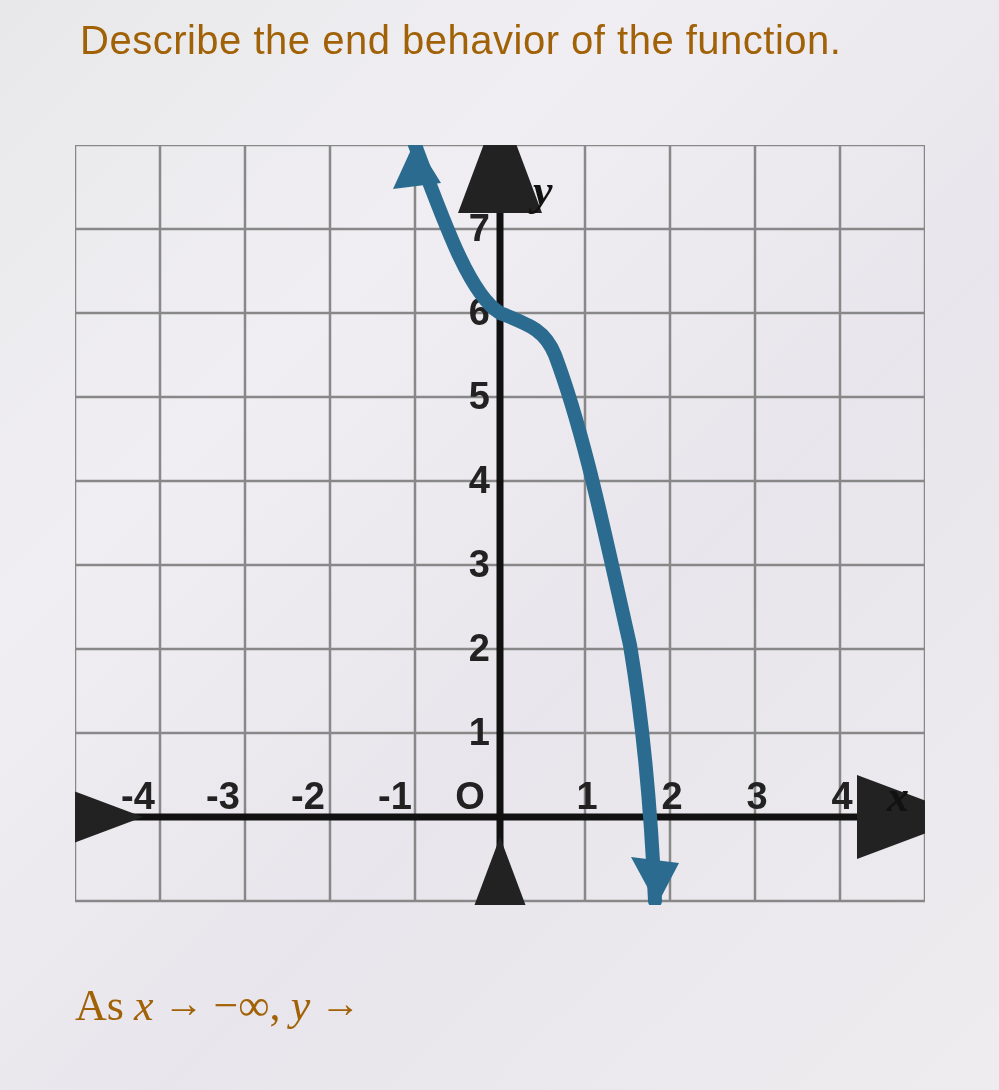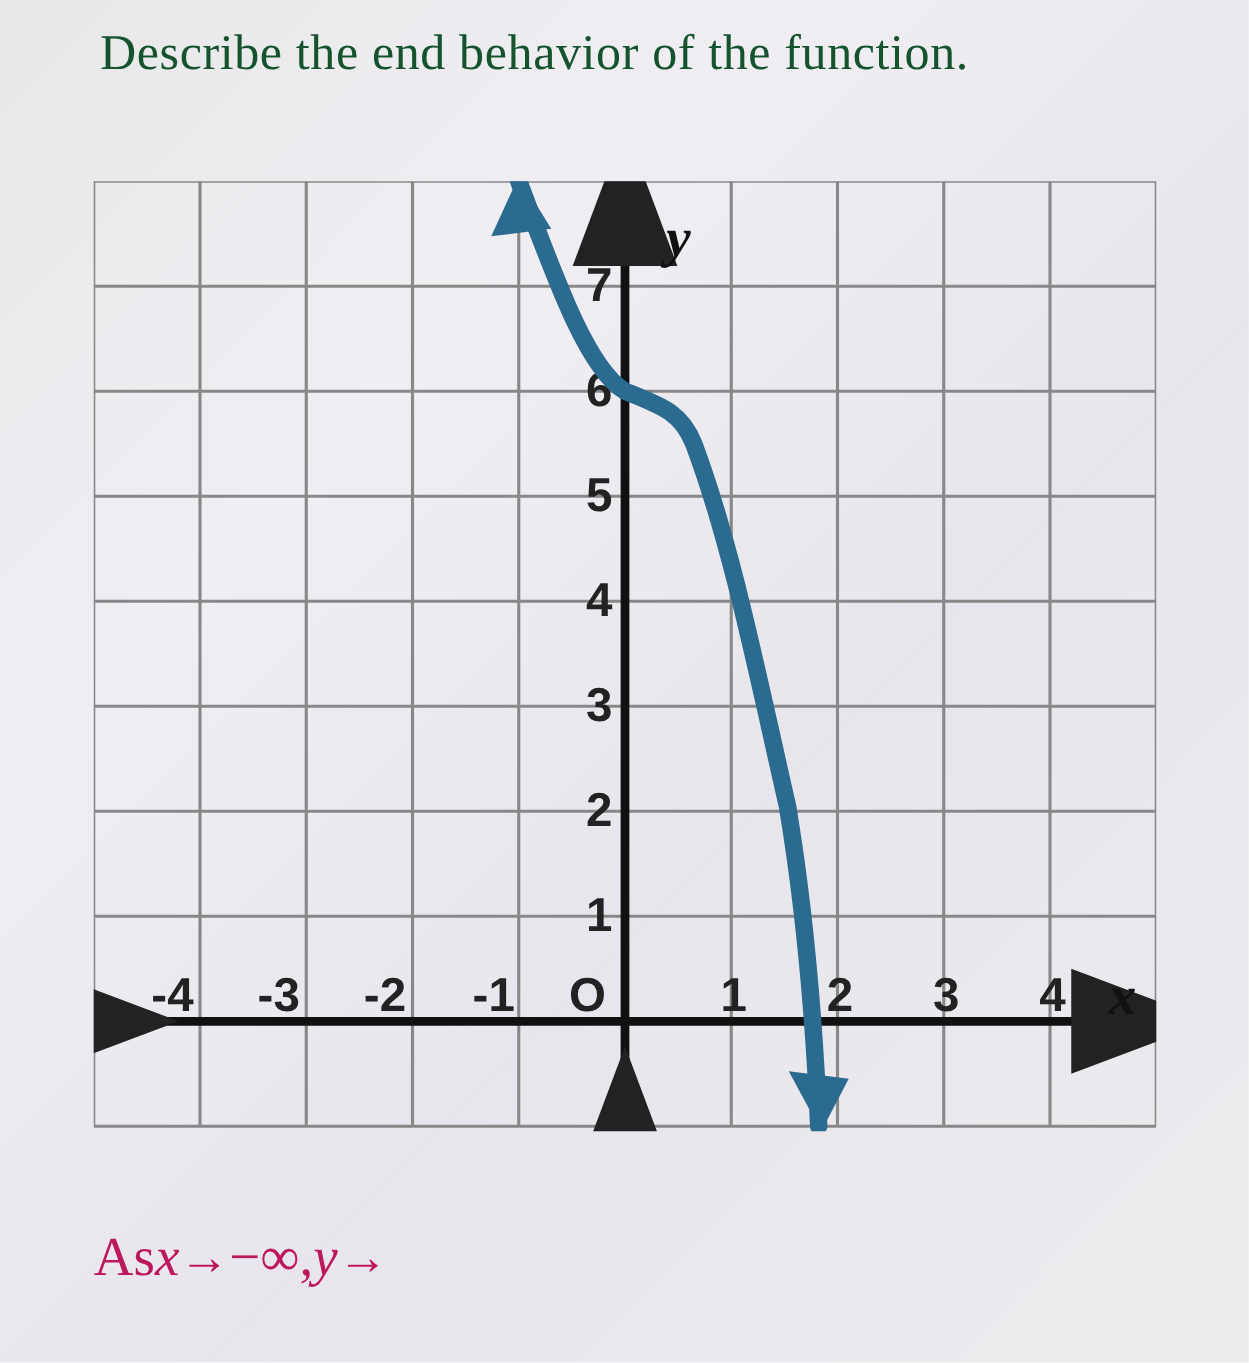--- a/index.html
+++ b/index.html
@@ -10,47 +10,46 @@
       font-family: Arial, Helvetica, sans-serif;
       position: relative;
       overflow: hidden;
     }
     .question {
       position: absolute;
       top: 18px;
       left: 80px;
       right: 20px;
       font-size: 40px;
-      color: #14532d;
+      color: #a16207;
       font-weight: 400;
       letter-spacing: 0.5px;
-      font-family: Liberation Serif, serif;
     }
     .graph-area {
       position: absolute;
       top: 145px;
       left: 75px;
       width: 850px;
       height: 760px;
     }
     .answer-row {
       position: absolute;
       top: 980px;
       left: 75px;
       display: flex;
       align-items: center;
       gap: 12px;
     }
     .math-text {
       font-family: 'Times New Roman', Times, serif;
       font-size: 44px;
-      color: #be185d;
+      color: #a16207;
       display: flex;
-      align-items: center;
-      gap: 0;
+      align-items: flex-start;
+      gap: 10px;
     }
     .math-text .ital { font-style: italic; }
     .arrow { font-size: 40px; }
     .select-box {
       border: 2.5px solid #555;
       border-radius: 14px;
       padding: 12px 52px 12px 20px;
       font-size: 38px;
       color: #555;
       font-family: Arial, sans-serif;

